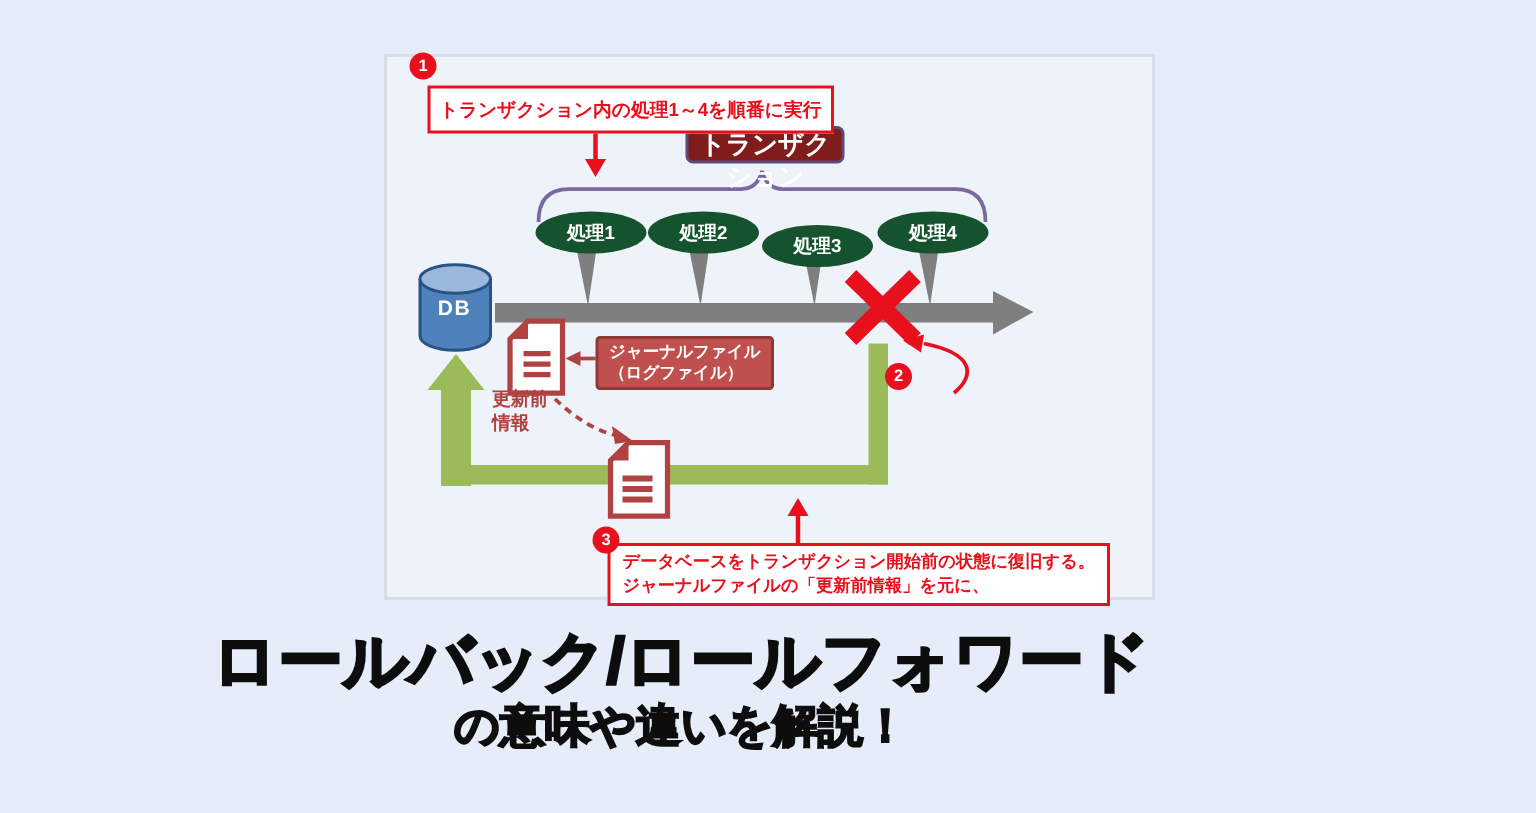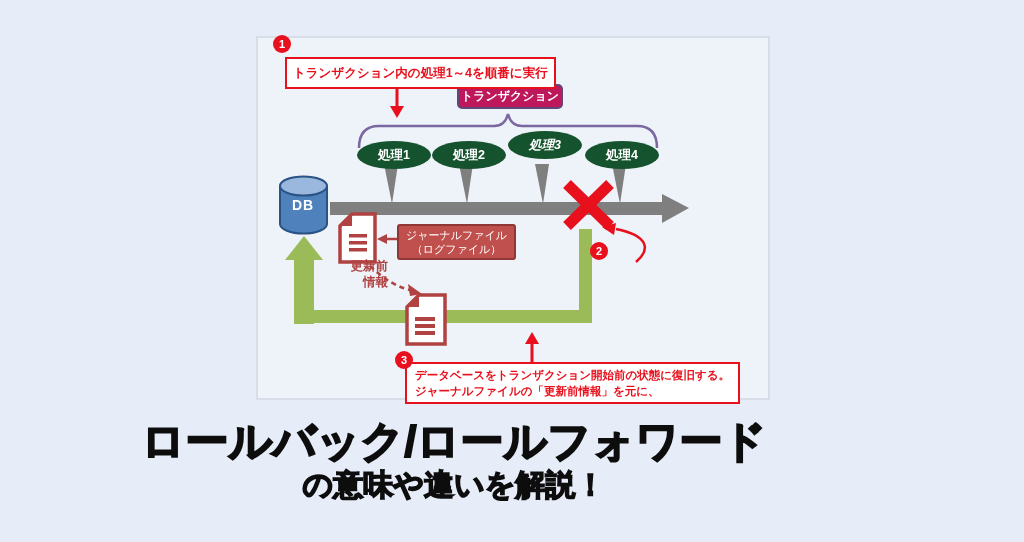--- a/index.html
+++ b/index.html
@@ -24,41 +24,41 @@
   }
   .callout {
     position:absolute; background:#ffffff; border:2px solid #e8101c;
     color:#e8101c; font-weight:bold; white-space:nowrap; z-index:5;
   }
   .callout.one-line { font-size:12.5px; padding:6px 6px; line-height:16px; }
   .callout.two-line { font-size:11.5px; padding:3px 8px; line-height:16px; }
 
   .transaction-label {
     position:absolute; left:199px; top:46px; width:106px; height:25px;
-    background:#be185d; border:2px solid #5d4a78; border-radius:5px;
-    color:#fff; font-weight:bold; font-size:12px; text-align:center;
+    background:#7f1d1d; border:2px solid #5d4a78; border-radius:5px;
+    color:#fff; font-weight:bold; font-size:17px; text-align:center;
     line-height:21px; z-index:4;
   }
   .process-oval {
     position:absolute; width:74px; height:28px; border-radius:50%;
     background:#14532d; color:#fff; font-weight:bold; font-size:12.5px;
     text-align:center; line-height:28px; z-index:3;
   }
   .db-text {
     position:absolute; left:22px; top:159px; width:46px; text-align:center;
     color:#fff; font-weight:bold; font-size:14px; z-index:4; letter-spacing:1px;
   }
   .journal-box {
     position:absolute; left:139px; top:186px;
     background:#c0504d; border:2px solid #8e3734; border-radius:3px;
-    color:#fff; font-weight:normal; font-size:11px; line-height:14px;
-    padding:2px 7px; text-align:center; white-space:nowrap; z-index:5;
+    color:#fff; font-weight:bold; font-size:11px; line-height:14px;
+    padding:2px 7px; text-align:left; white-space:nowrap; z-index:5;
   }
   .pre-update {
-    position:absolute; left:70px; top:220px; width:60px; text-align:right;
+    position:absolute; left:70px; top:220px; width:60px; text-align:left;
     color:#b04341; font-weight:bold; font-size:12.5px; line-height:16px; z-index:5;
   }
   .title-block {
     position:absolute; left:0; top:416px; width:908px; text-align:center;
     color:#0d0d0d; z-index:2;
   }
   .title-line1 {
     font-size:43px; font-weight:900; letter-spacing:0px; line-height:50px;
     -webkit-text-stroke:2px #0d0d0d;
   }
@@ -149,21 +149,21 @@
     </g>
   </svg>
 
   <div class="num-circle" style="left:15px; top:-3px;">1</div>
   <div class="callout one-line" style="left:27px; top:19px;">トランザクション内の処理1～4を順番に実行</div>
 
   <div class="transaction-label">トランザクション</div>
 
   <div class="process-oval" style="left:99px;  top:103px;">処理1</div>
   <div class="process-oval" style="left:174px; top:103px;">処理2</div>
-  <div class="process-oval" style="left:250px; top:93px;font-style:italic;">処理3</div>
+  <div class="process-oval" style="left:250px; top:112px;">処理3</div>
   <div class="process-oval" style="left:327px; top:103px;">処理4</div>
 
   <div class="db-text">DB</div>
 
   <div class="journal-box">
     <div>ジャーナルファイル</div>
     <div>（ログファイル）</div>
   </div>
 
   <div class="pre-update">

